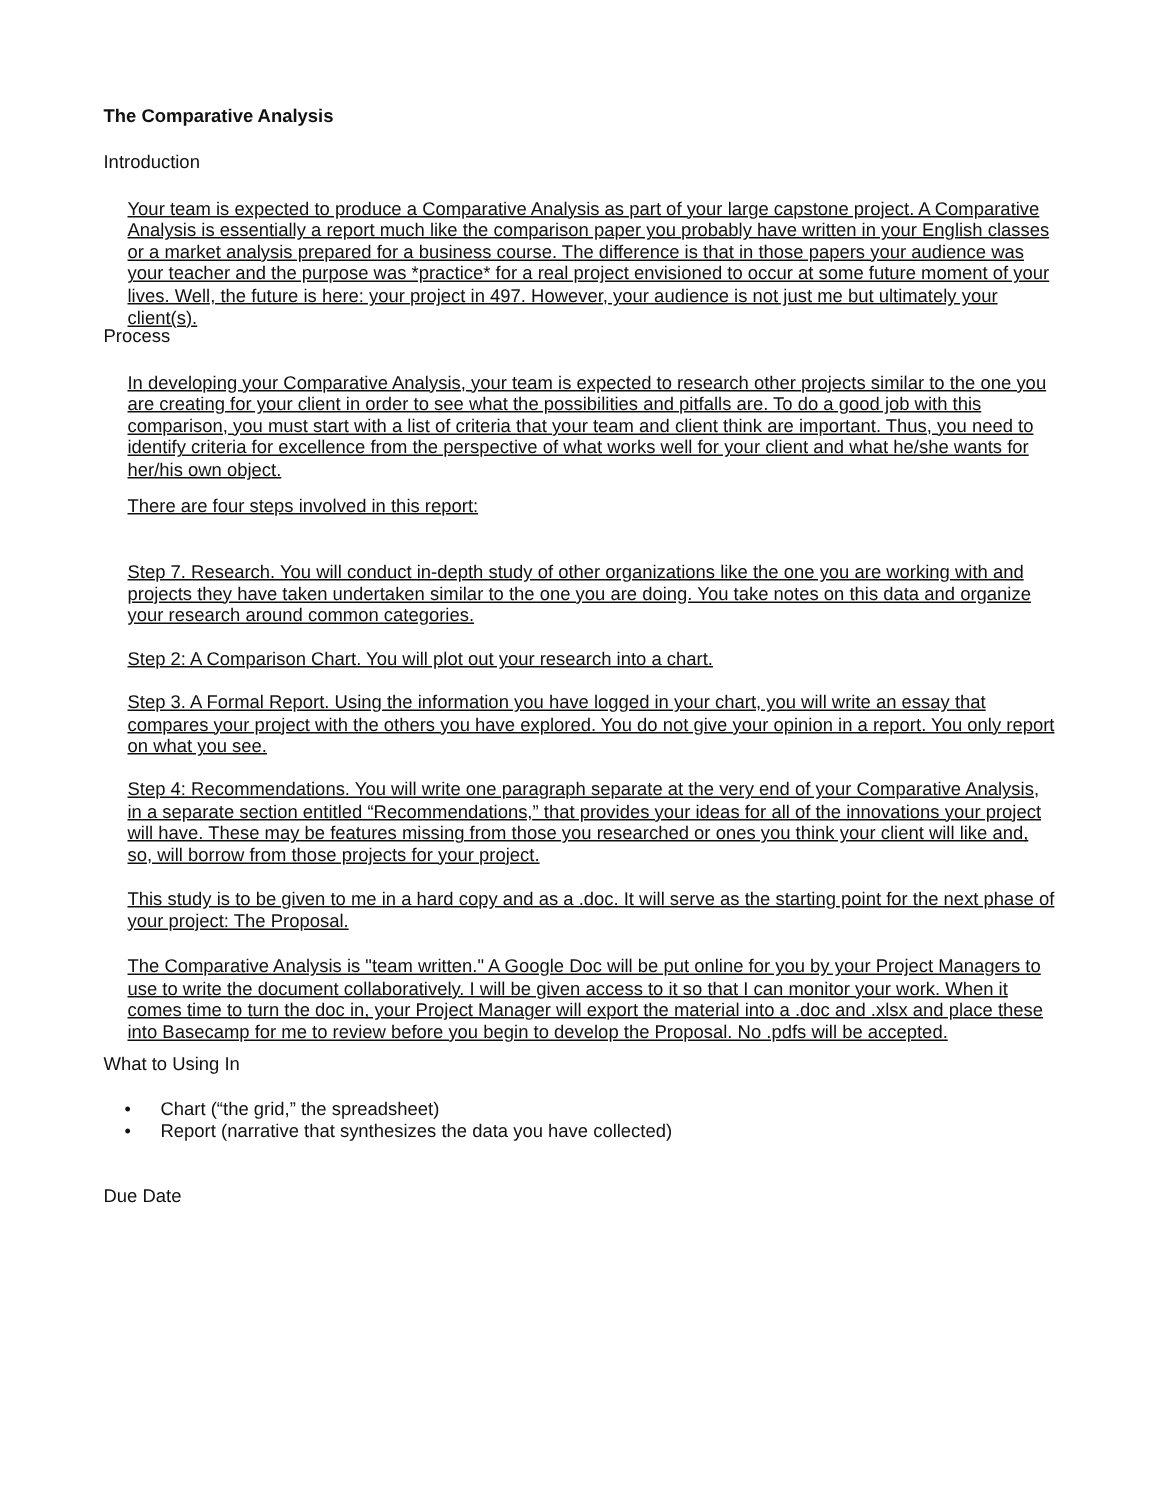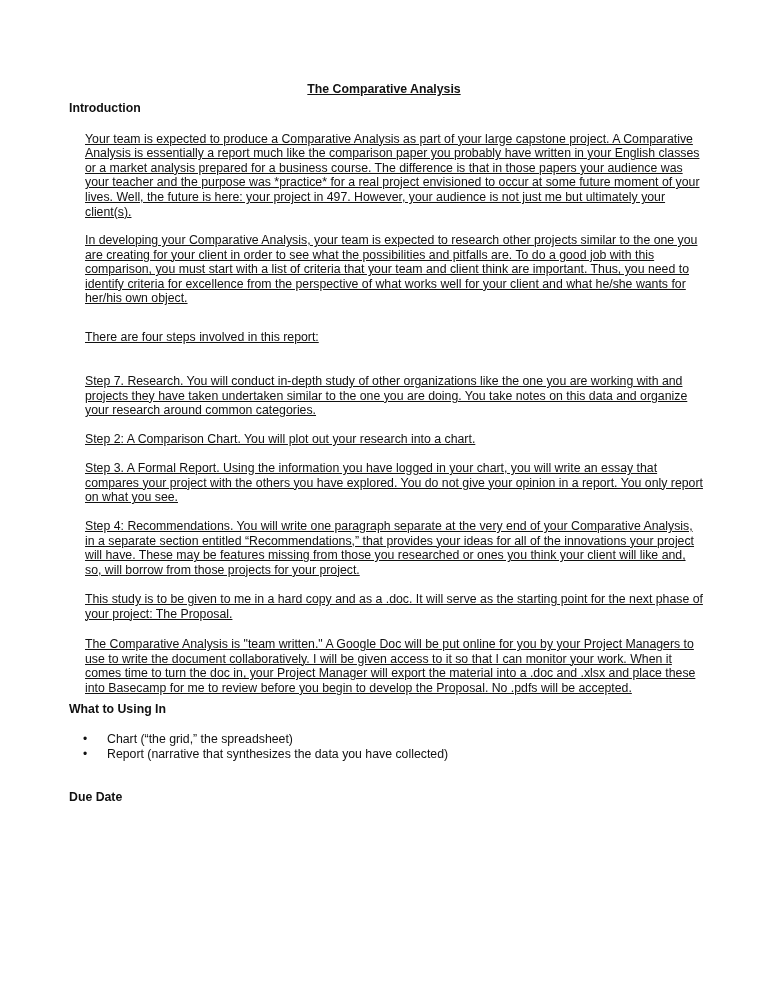--- a/index.html
+++ b/index.html
@@ -1,38 +1,39 @@
 <!DOCTYPE html>
 <html><head>
 <meta charset="utf-8">
 <style>
   html, body { margin: 0; padding: 0; background: #ffffff; }
   body { width: 768px; height: 994px; position: relative; overflow: hidden;
          font-family: "Liberation Sans", sans-serif; color: #111; }
   .page { position: absolute; left: 69px; top: 0; width: 650px; font-size: 12.3px; line-height: 14.6px; }
-  .title { position: absolute; left: 0; width: 630px; top: 82px; text-align: center; font-weight: bold; font-size: 12.3px; text-decoration: underline; }
+  .title { position: absolute; left: 0; width: 630px; top: 70px; text-align: left; font-weight: bold; font-size: 12.3px; }
   .sec { position: absolute; left: 0; width: 650px; }
-  h2 { margin: 0; font-size: 12.3px; font-weight: bold; line-height: 14.6px; }
+  h2 { margin: 0; font-size: 12.3px; font-weight: normal; line-height: 14.6px; }
   p { margin: 16px; text-decoration: underline; }
   ul { margin: 0; padding: 0; list-style: none; }
   li { position: relative; padding-left: 46px; line-height: 15px; }
   li::before { content: "\2022"; position: absolute; left: 22px; top: 0; font-size: 12px; }
 </style>
 </head>
 <body>
 
 <div class="page">
   <div class="title">The Comparative Analysis</div>
 
   <div class="sec" style="top:101px">
     <h2>Introduction</h2>
     <p>Your team is expected to produce a Comparative Analysis as part of your large capstone project.  A Comparative Analysis is essentially a report much like the comparison paper you probably have written in your English classes or a market analysis prepared for a business course.  The difference is that in those papers your audience was your teacher and the purpose was *practice* for a real project envisioned to occur at some future moment of your lives.  Well, the future is here:  your project in 497.  However, your audience is not just me but ultimately your client(s).</p>
   </div>
 
   <div class="sec" style="top:217px">
+    <h2>Process</h2>
     <p>In developing your Comparative Analysis, your team is expected to research other projects similar to the one you are creating for your client in order to see what the possibilities and pitfalls are.  To do a good job with this comparison, you must start with a list of criteria that your team and client think are important.  Thus, you need to identify criteria for excellence from the perspective of what works well for your client and what he/she wants for her/his own object.</p>
   </div>
 
   <div class="sec" style="top:314px">
     <p>There are four steps involved in this report:</p>
   </div>
 
   <div class="sec" style="top:358px">
     <p>Step 7.  Research.  You will conduct in-depth study of other organizations like the one you are working with and projects they have taken undertaken similar to the one you are doing.  You take notes on this data and organize your research around common categories.</p>
   </div>

